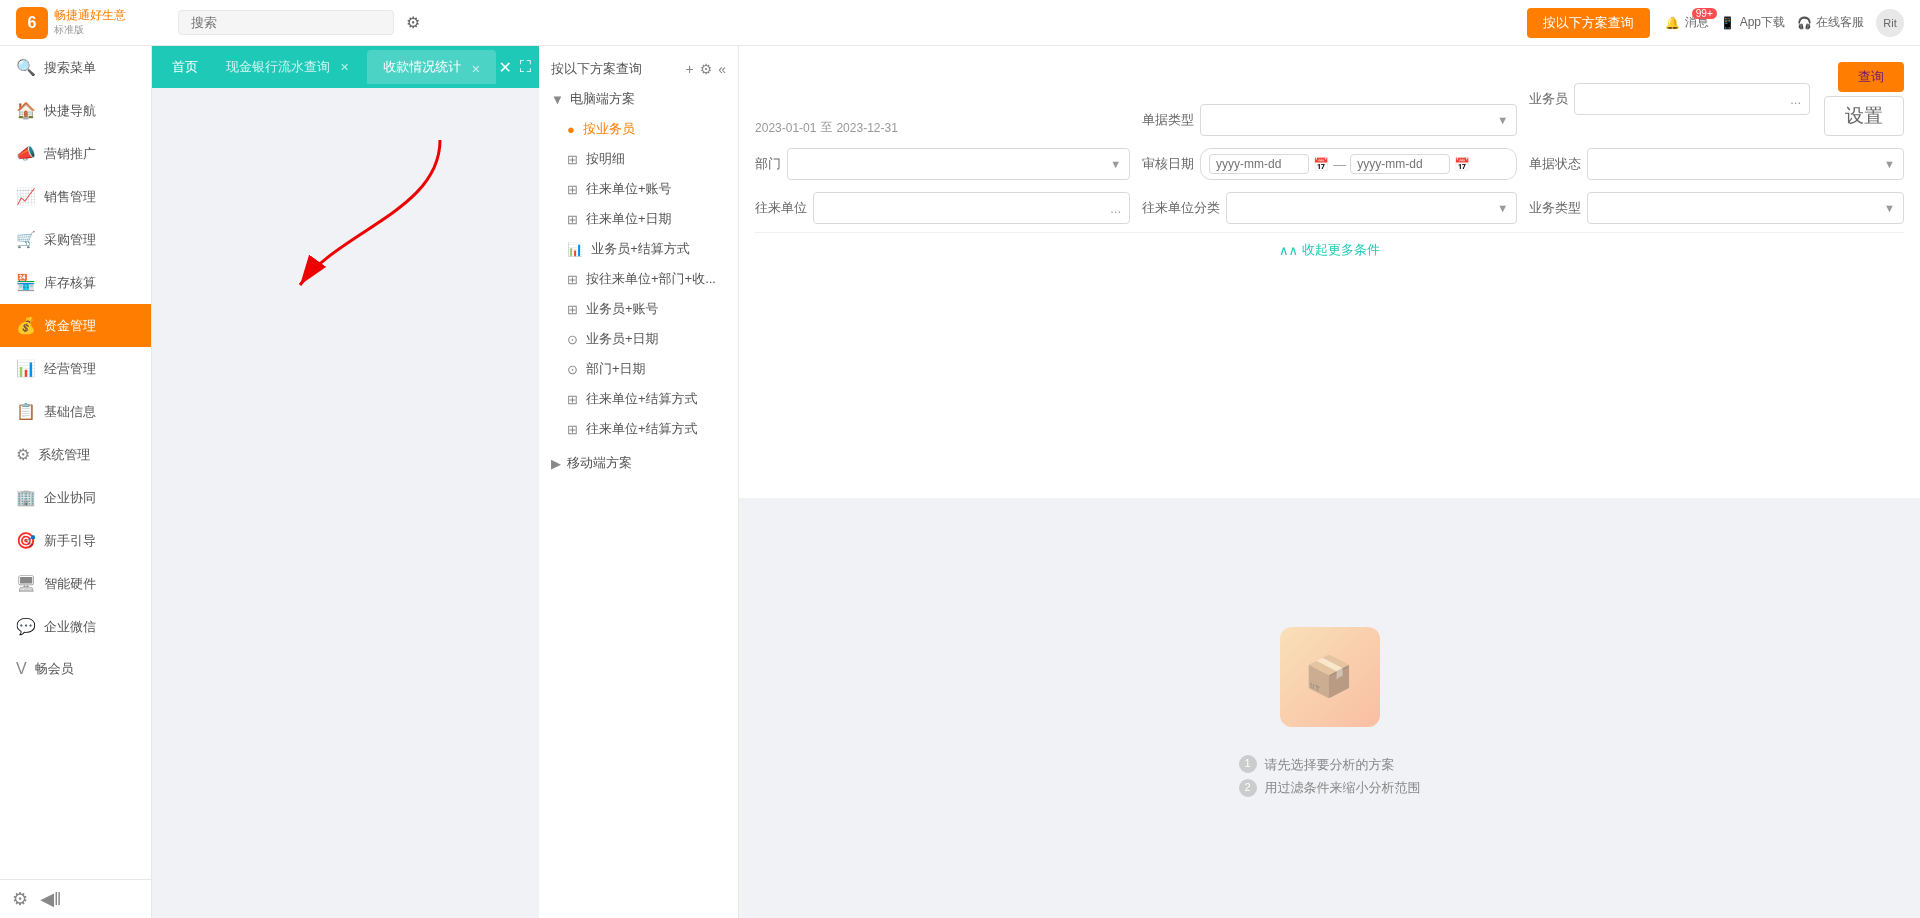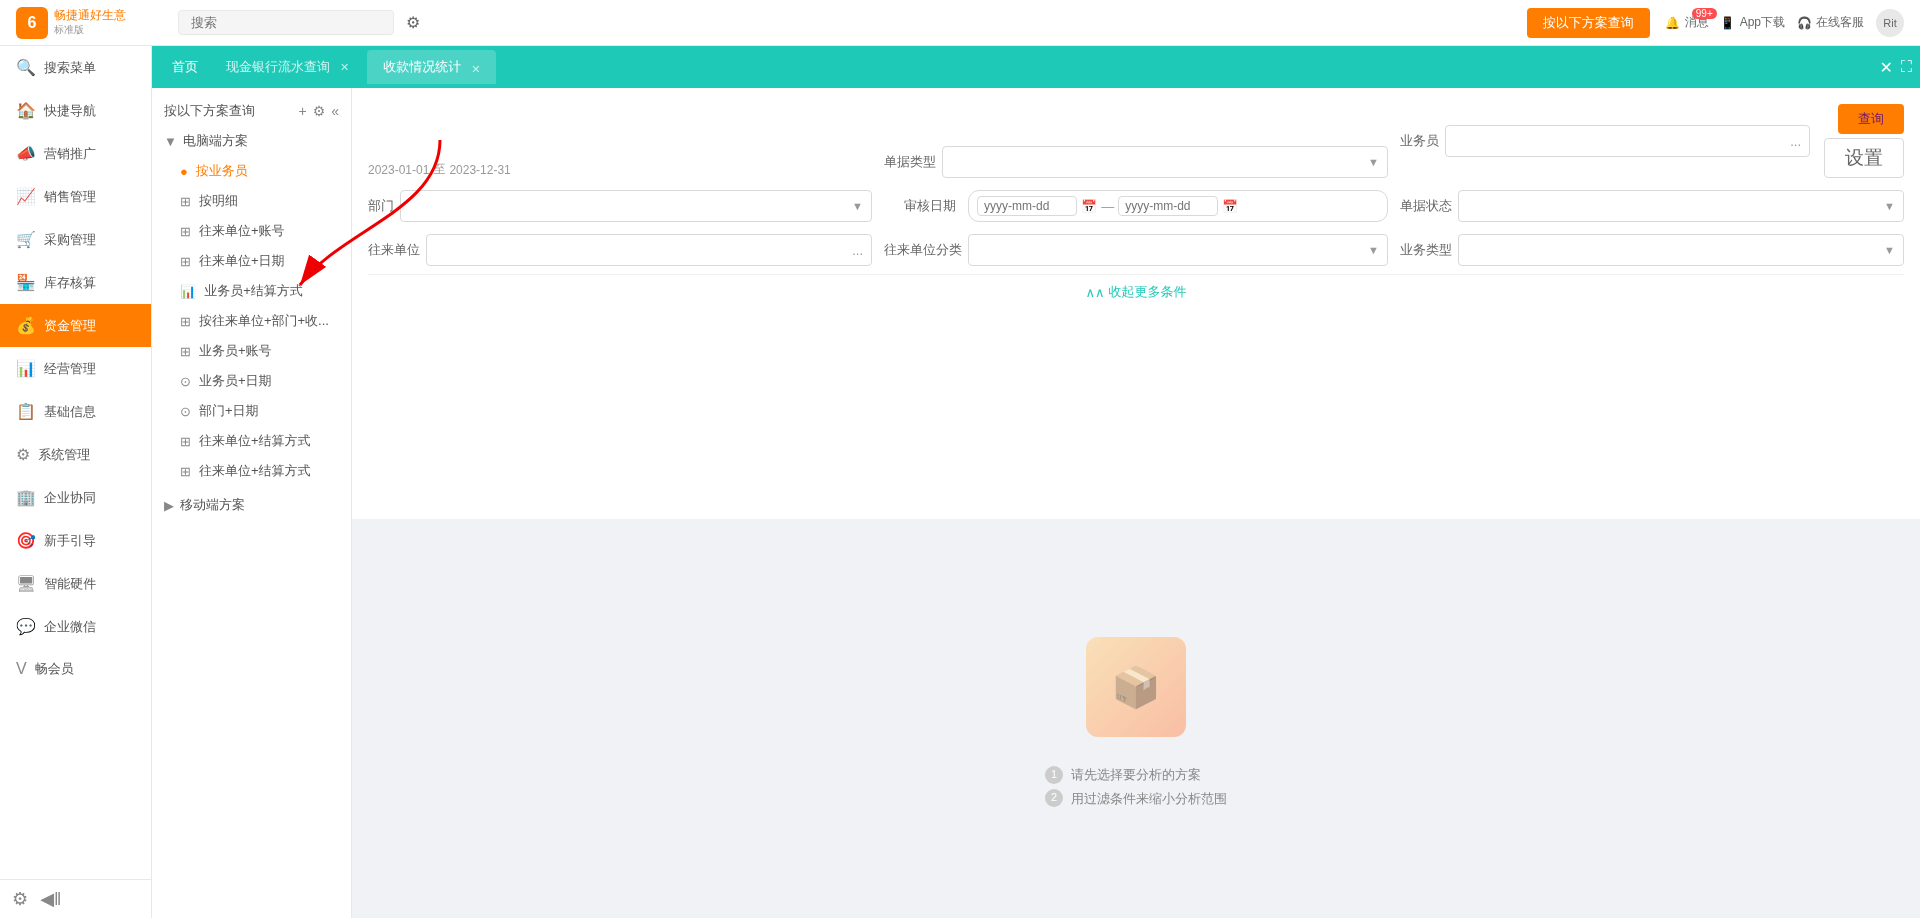--- a/index.html
+++ b/index.html
@@ -63,21 +63,21 @@
     .sidebar-item.active { background: #ff7d00; color: white; }
     .sidebar-item.active .sidebar-icon { color: white; }
     .sidebar-icon { font-size: 16px; color: #888; flex-shrink: 0; }
     .sidebar-bottom {
       margin-top: auto; border-top: 1px solid #e8e8e8;
       display: flex; padding: 8px 12px; gap: 12px;
     }
     .sidebar-bottom-btn { background: none; border: none; cursor: pointer; color: #888; font-size: 18px; }
 
     
-    .main-content { flex: 1; display: flex; flex-direction: column; overflow: hidden; }
+    .main-content { flex: 1; display: flex; flex-direction: row; overflow: hidden; }
 
     
     .tab-bar {
       background: #1ec9b7; display: flex; align-items: center;
       padding: 0 8px; height: 42px; flex-shrink: 0;
     }
     .tab-item {
       padding: 8px 16px; cursor: pointer; color: rgba(255,255,255,0.8);
       font-size: 13px; display: flex; align-items: center; gap: 6px;
       border-radius: 4px 4px 0 0; margin-right: 2px;
@@ -443,21 +443,21 @@
             <div style="display:grid; grid-template-columns:1fr 1fr 1fr; gap:12px; margin-bottom:12px; align-items:center;">
 
               <div style="display:flex; align-items:center; gap:6px;">
                 <span class="filter-label">部门</span>
                 <div class="filter-select" style="flex:1;">
                   <span style="color:#ccc;"></span>
                   <span class="chevron-down">▼</span>
                 </div>
               </div>
 
-              <div style="display:flex; align-items:center; gap:12px;margin-left:20px;">
+              <div style="display:flex; align-items:center; gap:6px;">
                 <span class="filter-label">审核日期</span>
                 <div class="filter-date-range" style="flex:1;">
                   <input class="date-input" placeholder="yyyy-mm-dd" style="">
                   <span>📅</span>
                   <span class="date-sep">—</span>
                   <input class="date-input" placeholder="yyyy-mm-dd" style="">
                   <span>📅</span>
                 </div>
               </div>
 

